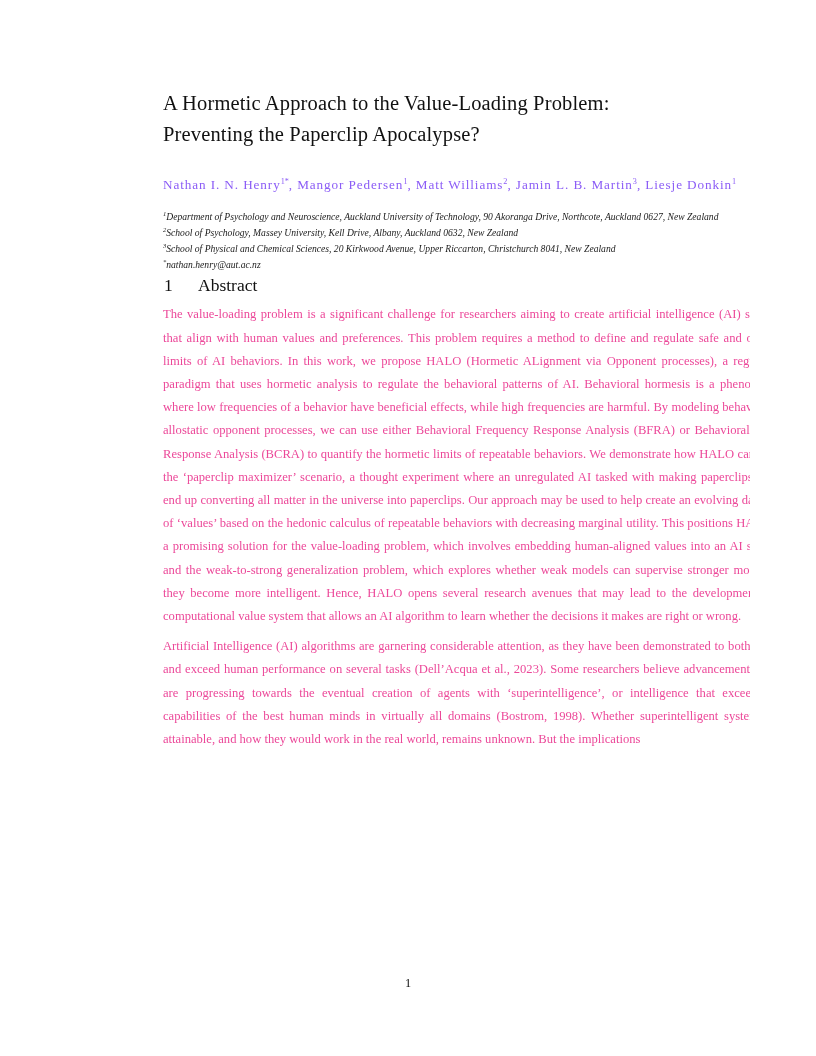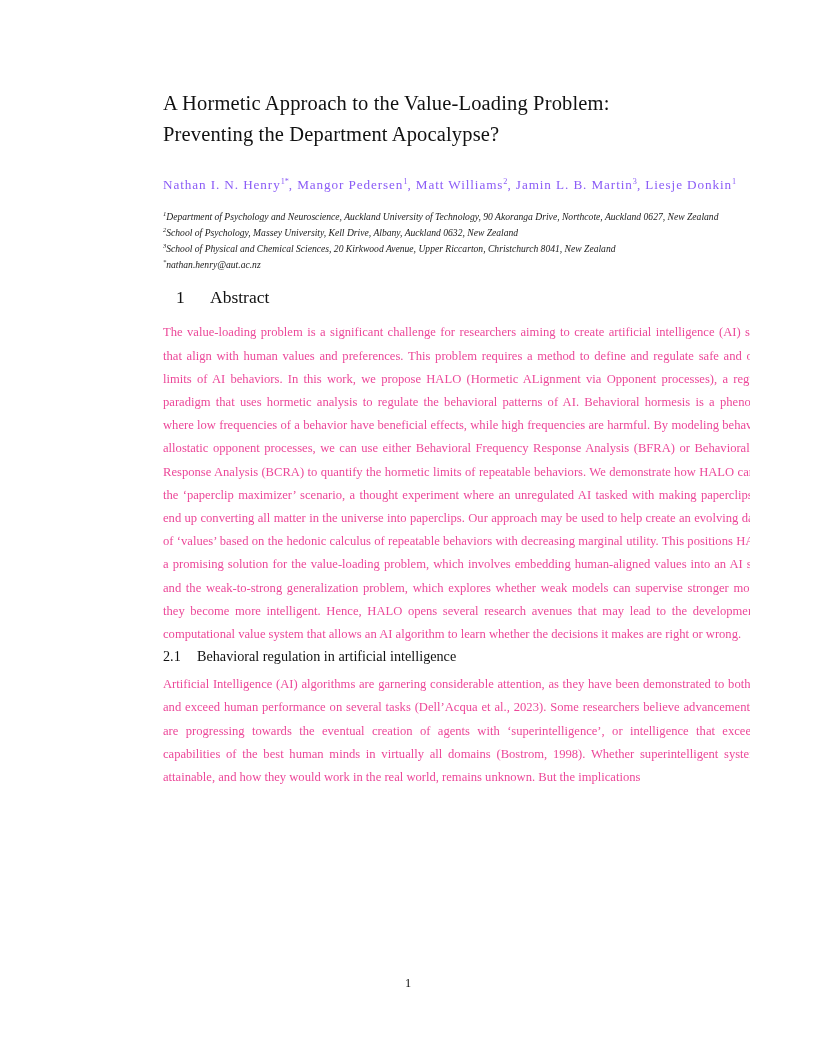--- a/index.html
+++ b/index.html
@@ -75,21 +75,21 @@
     vertical-align: super;
     line-height: 0;
     font-style: italic;
   }
 
   
   h1.section {
     font-size: 17.5px;
     font-weight: normal;
     line-height: 22px;
-    margin: 13px;
+    margin: 1px;
     padding: 0;
     color: #111111;
   }
   h2.subsection {
     font-size: 14.2px;
     font-weight: normal;
     line-height: 20px;
     margin: 0;
     padding: 0;
     color: #111111;
@@ -133,38 +133,37 @@
 </style>
 </head>
 <body>
 
 <div class="page">
 
   <div class="content">
 
     <h1 class="title">
       <span class="title-line">A Hormetic Approach to the Value-Loading Problem:</span>
-      <span class="title-line">Preventing the Department Apocalypse?</span>
+      <span class="title-line">Preventing the Paperclip Apocalypse?</span>
     </h1>
 
     <div class="authors">Nathan I. N. Henry<sup>1*</sup>, Mangor Pedersen<sup>1</sup>, Matt Williams<sup>2</sup>, Jamin L. B. Martin<sup>3</sup>, Liesje Donkin<sup>1</sup></div>
 
     <div class="affiliations">
       <span class="affil-line"><sup>1</sup>Department of Psychology and Neuroscience, Auckland University of Technology, 90 Akoranga Drive, Northcote, Auckland 0627, New Zealand</span>
       <span class="affil-line"><sup>2</sup>School of Psychology, Massey University, Kell Drive, Albany, Auckland 0632, New Zealand</span>
       <span class="affil-line"><sup>3</sup>School of Physical and Chemical Sciences, 20 Kirkwood Avenue, Upper Riccarton, Christchurch 8041, New Zealand</span>
       <span class="affil-line"><sup>*</sup>nathan.henry@aut.ac.nz</span>
     </div>
 
     <h1 class="section sec-abstract"><span class="secnum">1</span><span>Abstract</span></h1>
 
     <p class="body after-heading">The value-loading problem is a significant challenge for researchers aiming to create artificial intelligence (AI) systems that align with human values and preferences. This problem requires a method to define and regulate safe and optimal limits of AI behaviors. In this work, we propose HALO (Hormetic ALignment via Opponent processes), a regulatory paradigm that uses hormetic analysis to regulate the behavioral patterns of AI. Behavioral hormesis is a phenomenon where low frequencies of a behavior have beneficial effects, while high frequencies are harmful. By modeling behaviors as allostatic opponent processes, we can use either Behavioral Frequency Response Analysis (BFRA) or Behavioral Count Response Analysis (BCRA) to quantify the hormetic limits of repeatable behaviors. We demonstrate how HALO can solve the ‘paperclip maximizer’ scenario, a thought experiment where an unregulated AI tasked with making paperclips could end up converting all matter in the universe into paperclips. Our approach may be used to help create an evolving database of ‘values’ based on the hedonic calculus of repeatable behaviors with decreasing marginal utility. This positions HALO as a promising solution for the value-loading problem, which involves embedding human-aligned values into an AI system, and the weak-to-strong generalization problem, which explores whether weak models can supervise stronger models as they become more intelligent. Hence, HALO opens several research avenues that may lead to the development of a computational value system that allows an AI algorithm to learn whether the decisions it makes are right or wrong.</p>
 
 
-    <h2 class="subsection sub-behavioral"><span class="subsecnum">2.1</span><span>Behavioral regulation in artificial intelligence</span></h2>
 
     <p class="body after-heading">Artificial Intelligence (AI) algorithms are garnering considerable attention, as they have been demonstrated to both match and exceed human performance on several tasks (Dell’Acqua et al., 2023). Some researchers believe advancements in AI are progressing towards the eventual creation of agents with ‘superintelligence’, or intelligence that exceeds the capabilities of the best human minds in virtually all domains (Bostrom, 1998). Whether superintelligent systems are attainable, and how they would work in the real world, remains unknown. But the implications</p>
 
   </div>
 
   <div class="page-number">1</div>
 
 </div>
 
 </body></html>

